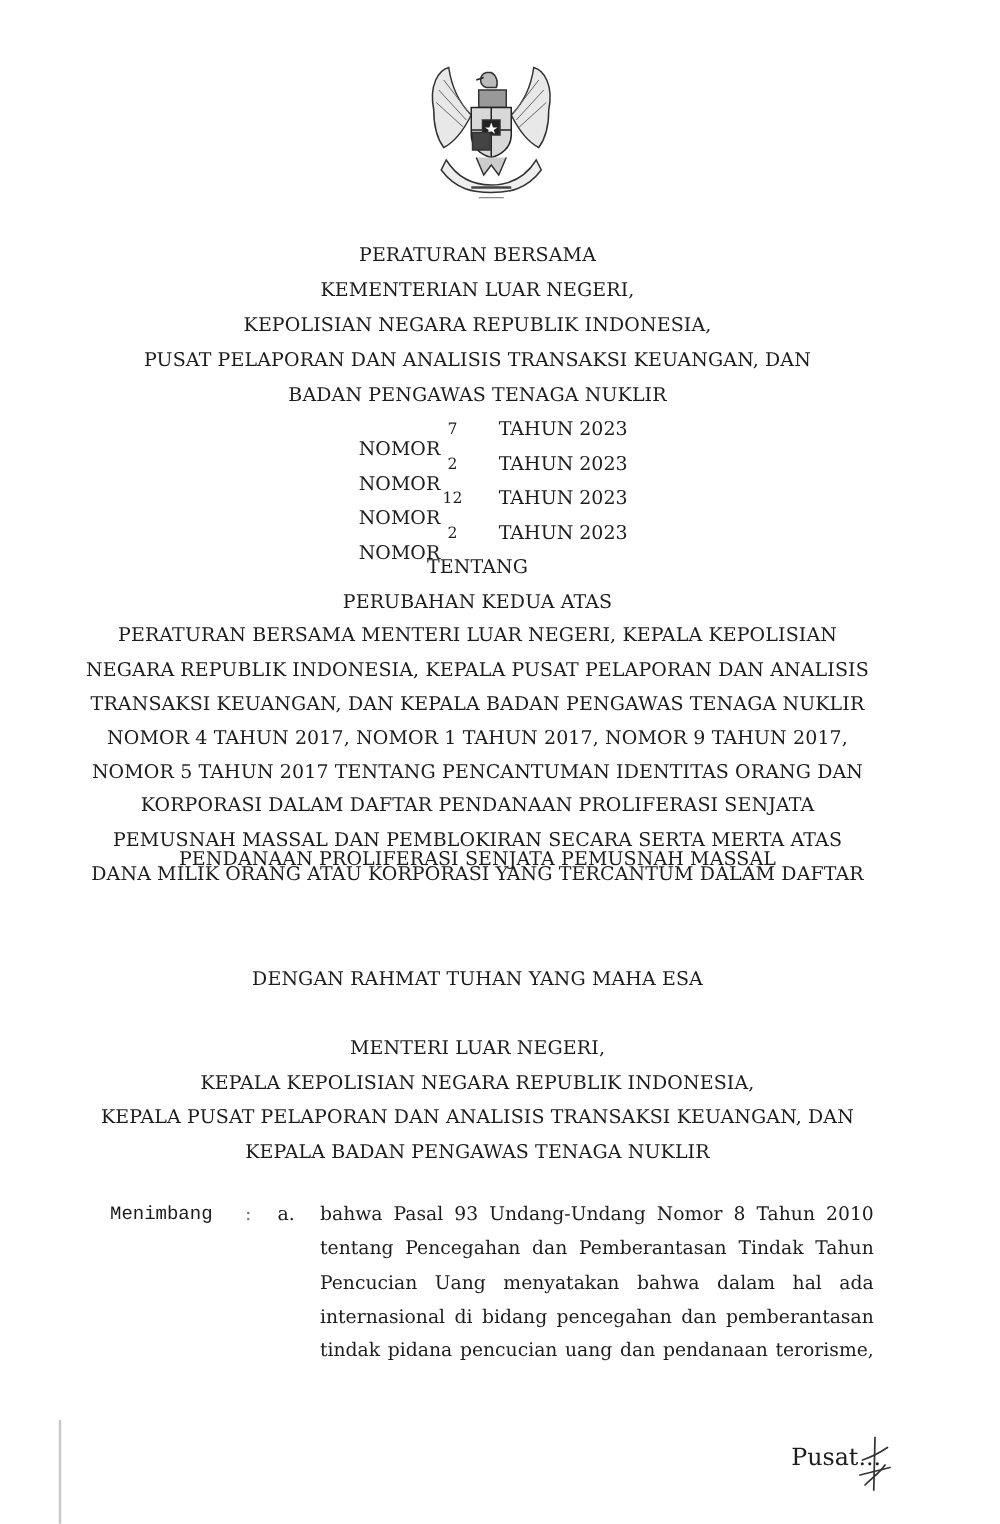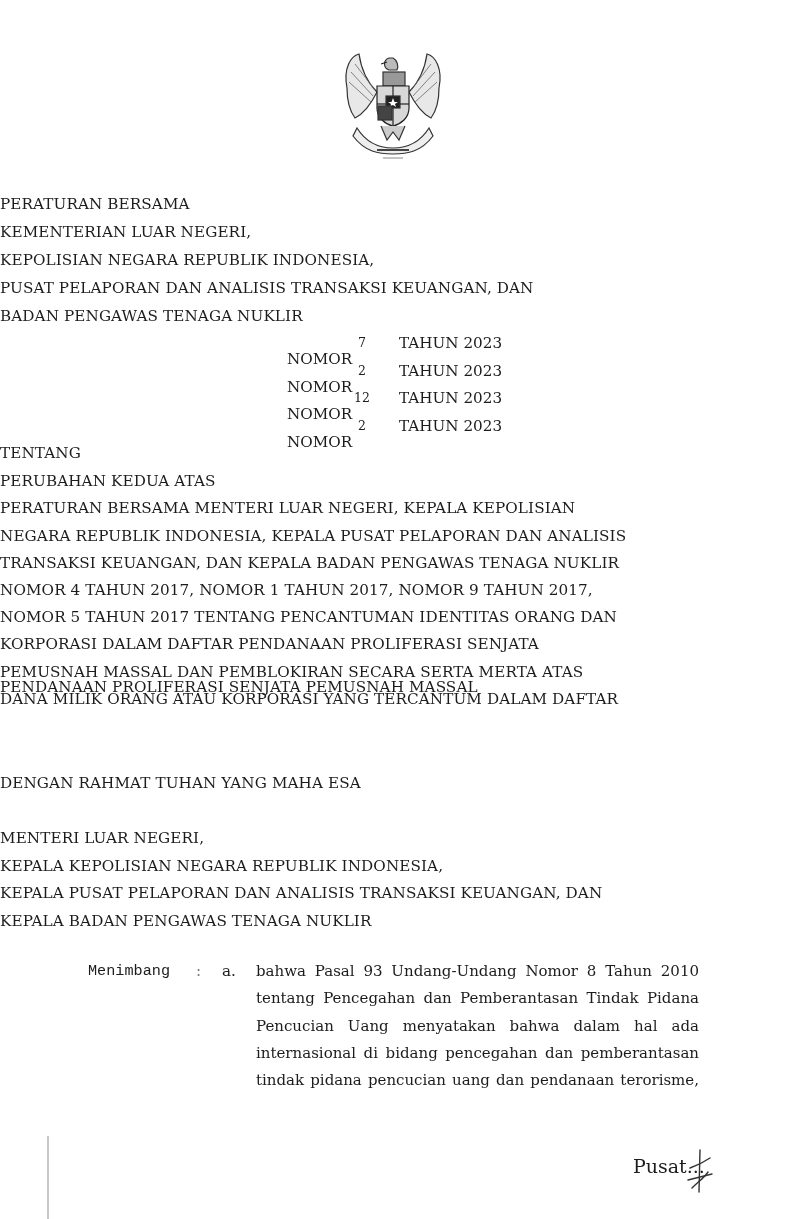--- a/index.html
+++ b/index.html
@@ -4,21 +4,21 @@
 <style>
   html, body { margin: 0; padding: 0; background: #ffffff; }
   body {
     width: 800px; height: 1219px; position: relative; overflow: hidden;
     font-family: "DejaVu Serif", "Liberation Serif", serif;
     color: #1c1c1c;
   }
   .page { position: absolute; left: 0; top: 0; width: 800px; height: 1219px; }
   .emblem { position: absolute; left: 337px; top: 48px; width: 112px; height: 115px; }
   .center-line {
-    position: absolute; left: 0; width: 764px; text-align: left;
+    position: absolute; left: 0; width: 764px; text-align: center;
     font-size: 15.2px; letter-spacing: 0.1px; white-space: nowrap; line-height: 20px;
   }
   .nomor-row { position: absolute; left: 287px; font-size: 15.2px; line-height: 20px; white-space: nowrap; }
   .nomor-row .lbl { position: absolute; left: 0; margin-top: 16px; }
   .nomor-row .num { position: absolute; width: 26px; text-align: center; left: 62px; font-size: 12.5px; }
   .nomor-row .yr { position: absolute; left: 112px; }
   .body-label { position: absolute; left: 88px; top: 961px; font-size: 15.2px; line-height: 20px; font-family: Liberation Mono, monospace; }
   .body-colon { position: absolute; left: 196px; top: 961px; font-size: 15.2px; line-height: 20px; color: #777; }
   .body-item { position: absolute; left: 222px; top: 961px; font-size: 15.2px; line-height: 20px; }
   .para { position: absolute; left: 256px; top: 961px; width: 443px; font-size: 15px; }
@@ -108,21 +108,21 @@
   <div class="center-line" style="top:828px">MENTERI LUAR NEGERI,</div>
   <div class="center-line" style="top:856px">KEPALA KEPOLISIAN NEGARA REPUBLIK INDONESIA,</div>
   <div class="center-line" style="top:883px">KEPALA PUSAT PELAPORAN DAN ANALISIS TRANSAKSI KEUANGAN, DAN</div>
   <div class="center-line" style="top:911px">KEPALA BADAN PENGAWAS TENAGA NUKLIR</div>
 
   <div class="body-label">Menimbang</div>
   <div class="body-colon">:</div>
   <div class="body-item">a.</div>
   <div class="para">
     <div class="ln"><span>bahwa Pasal 93 Undang-Undang Nomor 8 Tahun 2010</span></div>
-    <div class="ln"><span>tentang Pencegahan dan Pemberantasan Tindak Pidana</span></div>
+    <div class="ln"><span>tentang Pencegahan dan Pemberantasan Tindak Tahun</span></div>
     <div class="ln"><span>Pencucian Uang menyatakan bahwa dalam hal ada</span></div>
     <div class="ln"><span>internasional di bidang pencegahan dan pemberantasan</span></div>
     <div class="ln"><span>tindak pidana pencucian uang dan pendanaan terorisme,</span></div>
   </div>
 
   <div class="catchword">Pusat...</div>
   <svg class="paraf" viewBox="0 0 30 48">
     <g fill="none" stroke="#333" stroke-width="1.4" stroke-linecap="round">
       <path d="M16 2 L15 44"></path>
       <path d="M6 20 C12 18 20 14 26 10"></path>

